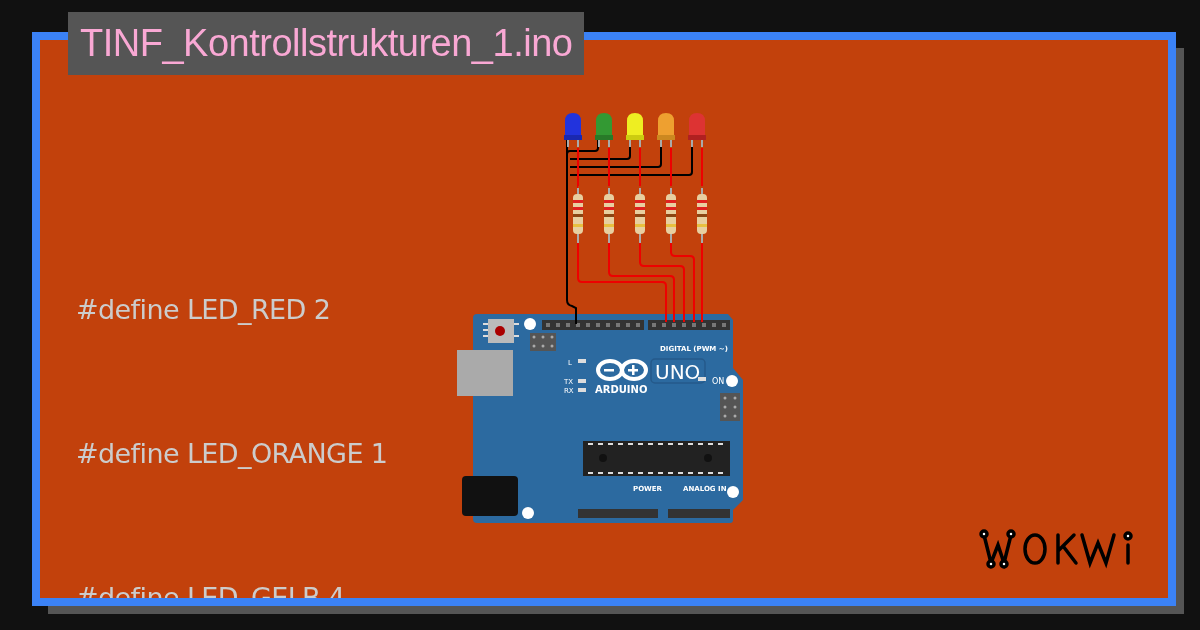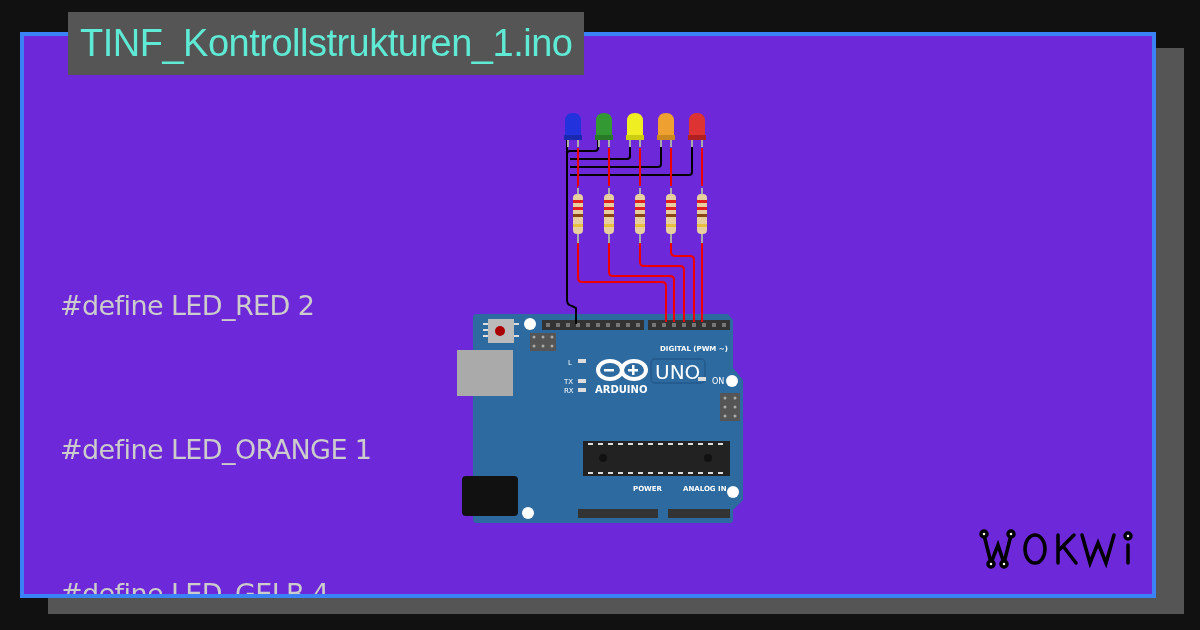--- a/index.html
+++ b/index.html
@@ -6,26 +6,26 @@
   body {
     width: 1200px; height: 630px; overflow: hidden;
     background: #111111; position: relative;
     font-family: "Liberation Sans", sans-serif;
   }
   .shadow {
     position: absolute; left: 48px; top: 48px; width: 1136px; height: 566px;
     background: #555555;
   }
   .panel {
-    position: absolute; left: 20px; top: 32px; width: 1128px; height: 558px;
-    background: #6d28d9; border: 4px solid #3b82f6; overflow: hidden;
+    position: absolute; left: 32px; top: 32px; width: 1128px; height: 558px;
+    background: #c2410c; border: 8px solid #3b82f6; overflow: hidden;
   }
   .title {
     position: absolute; left: 68px; top: 12px; height: 63px; padding: 0 12px;
-    background: #555555; color: #5eead4;
+    background: #555555; color: #f9a8d4;
     font-family: "Liberation Sans", sans-serif; font-size: 38px; line-height: 63px;
     letter-spacing: -0.5px; white-space: nowrap;
   }
   .code {
     position: absolute; left: 36px; top: 150px;
     font-family: "DejaVu Sans", sans-serif; font-size: 27px; line-height: 48px;
     color: #cccccc; white-space: pre; letter-spacing: -0.6px;
   }
   .code div { height: 48px; }
   .circuit { position: absolute; left: 0; top: 0; }

